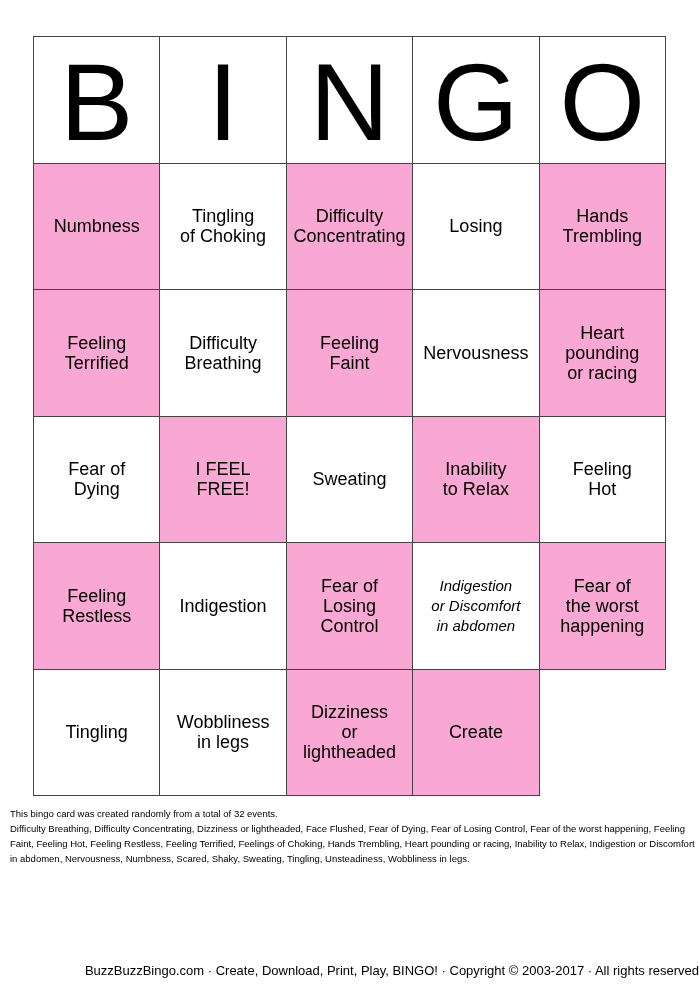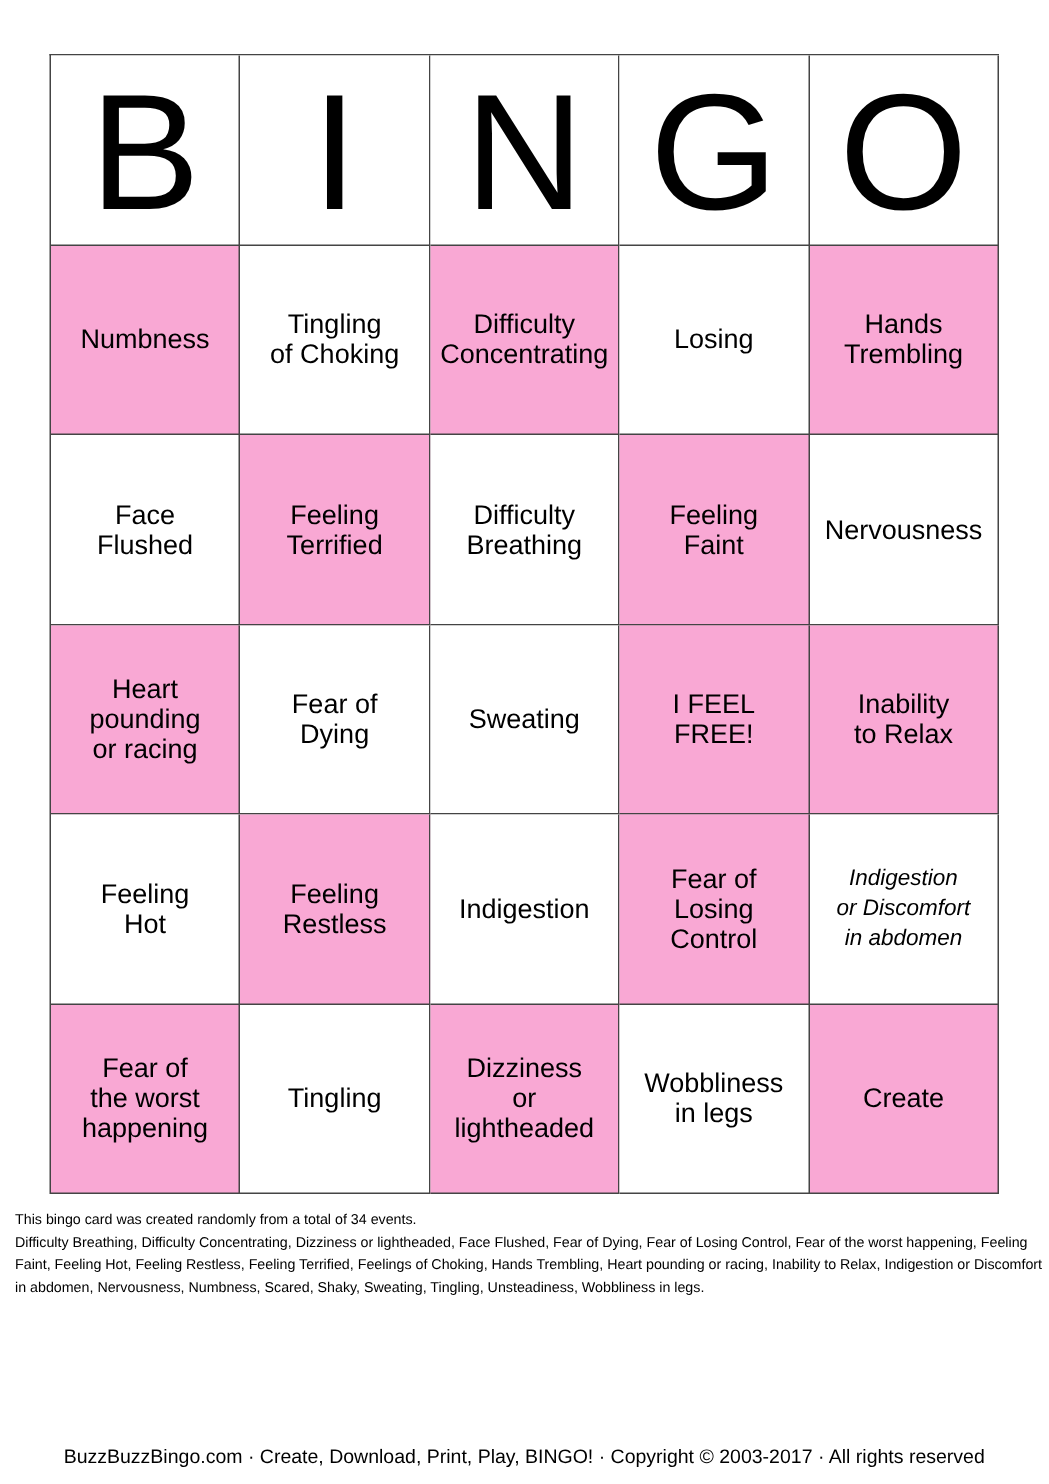--- a/index.html
+++ b/index.html
@@ -8,21 +8,21 @@
   .card { position:absolute; left:33px; top:36px; width:633px; height:760px;
           display:grid; grid-template-columns:repeat(5, 1fr); grid-template-rows:repeat(6, 1fr);
           border-top:1px solid #444; border-left:1px solid #444; box-sizing:border-box; }
   .cell { border-right:1px solid #444; border-bottom:1px solid #444; box-sizing:border-box;
           display:flex; align-items:center; justify-content:center; text-align:center;
           font-size:18px; line-height:20px; padding:0 4px; background:#fff; }
   .cell.gray { background:#f9a8d4; }
   .cell.small { font-size:15px; line-height:20px;font-style:italic; }
   .hdr { font-size:110px; line-height:110px; font-weight:normal; padding-top:4px; }
   .info { position:absolute; left:10px; top:806px; width:685px; font-size:9.5px; line-height:15px; }
-  .footer { position:absolute; left:0; top:963px; width:699px; text-align:center; font-size:13px; }
+  .footer { position:absolute; left:0; top:963px; width:699px; text-align:right; font-size:13px; }
   .line { white-space:pre-line; }
 </style>
 </head>
 <body>
 
 <div class="card">
   <div class="cell hdr">B</div>
   <div class="cell hdr">I</div>
   <div class="cell hdr">N</div>
   <div class="cell hdr">G</div>
@@ -30,63 +30,61 @@
 
   <div class="cell line gray">Numbness</div>
   <div class="cell line">Tingling
 of Choking</div>
   <div class="cell line gray">Difficulty
 Concentrating</div>
   <div class="cell line">Losing</div>
   <div class="cell line gray">Hands
 Trembling</div>
 
-  <div class="cell line">Face
-Flushed</div>
   <div class="cell line gray">Feeling
 Terrified</div>
   <div class="cell line">Difficulty
 Breathing</div>
   <div class="cell line gray">Feeling
 Faint</div>
   <div class="cell line">Nervousness</div>
 
   <div class="cell line gray">Heart
 pounding
 or racing</div>
   <div class="cell line">Fear of
 Dying</div>
-  <div class="cell line">Sweating</div>
   <div class="cell line gray">I FEEL
 FREE!</div>
+  <div class="cell line">Sweating</div>
   <div class="cell line gray">Inability
 to Relax</div>
 
   <div class="cell line">Feeling
 Hot</div>
   <div class="cell line gray">Feeling
 Restless</div>
   <div class="cell line">Indigestion</div>
   <div class="cell line gray">Fear of
 Losing
 Control</div>
   <div class="cell line small">Indigestion
 or Discomfort
 in abdomen</div>
 
   <div class="cell line gray">Fear of
 the worst
 happening</div>
   <div class="cell line">Tingling</div>
+  <div class="cell line">Wobbliness
+in legs</div>
   <div class="cell line gray">Dizziness
 or
 lightheaded</div>
-  <div class="cell line">Wobbliness
-in legs</div>
   <div class="cell line gray">Create</div>
 </div>
 
 <div class="info">
-  <div>This bingo card was created randomly from a total of 34 events.</div>
+  <div>This bingo card was created randomly from a total of 32 events.</div>
   <div>Difficulty Breathing, Difficulty Concentrating, Dizziness or lightheaded, Face Flushed, Fear of Dying, Fear of Losing Control, Fear of the worst happening, Feeling Faint, Feeling Hot, Feeling Restless, Feeling Terrified, Feelings of Choking, Hands Trembling, Heart pounding or racing, Inability to Relax, Indigestion or Discomfort in abdomen, Nervousness, Numbness, Scared, Shaky, Sweating, Tingling, Unsteadiness, Wobbliness in legs.</div>
 </div>
 
 <div class="footer">BuzzBuzzBingo.com · Create, Download, Print, Play, BINGO! · Copyright © 2003-2017 · All rights reserved</div>
 
 </body></html>

